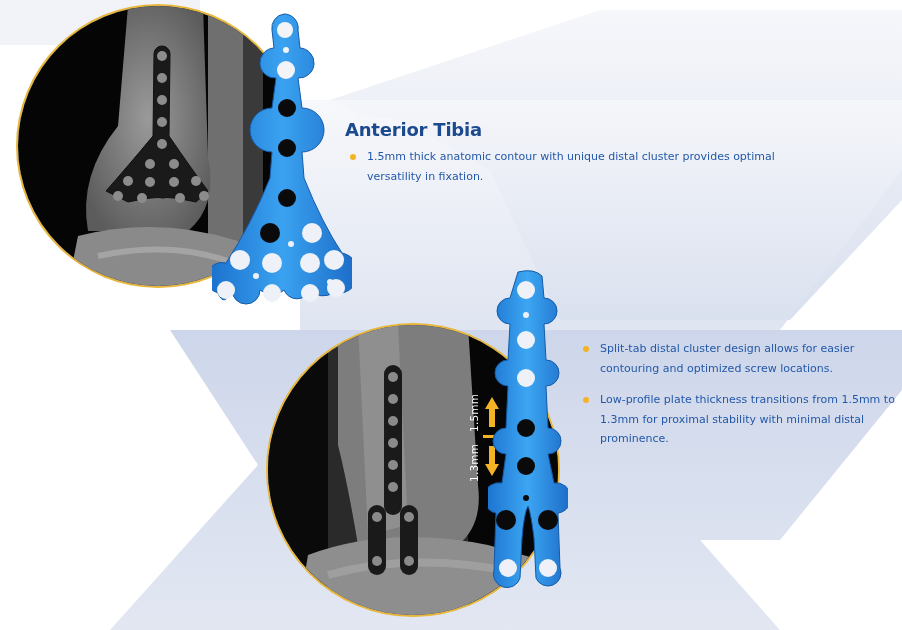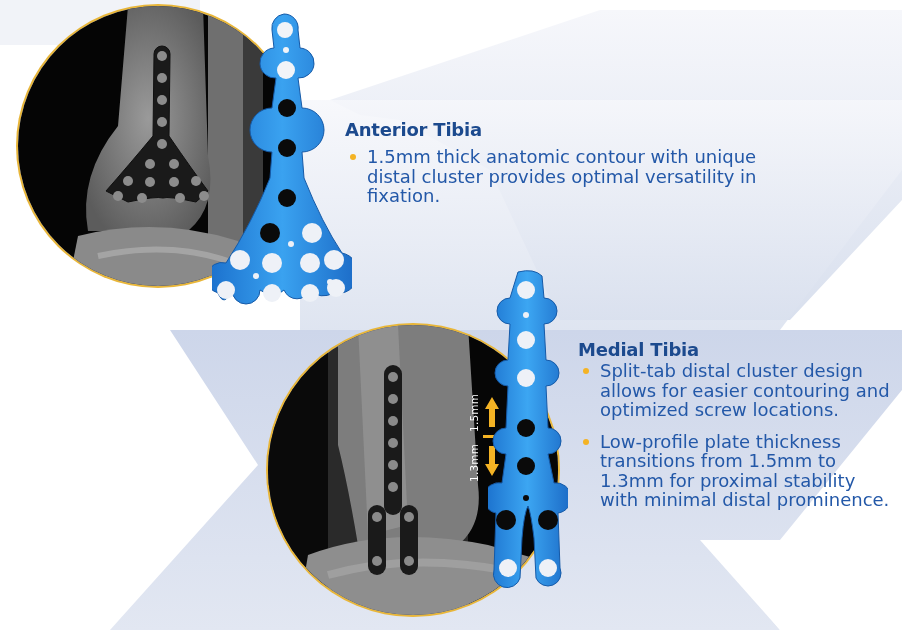--- a/index.html
+++ b/index.html
@@ -4,21 +4,21 @@
 <style>
   html,body{margin:0;padding:0;}
   body{width:902px;height:630px;overflow:hidden;background:#ffffff;position:relative;font-family:"DejaVu Sans","Liberation Sans",sans-serif;}
   .stage{position:absolute;left:0;top:0;width:902px;height:630px;}
   .bg-svg{position:absolute;left:0;top:0;}
   .xray{position:absolute;border-radius:50%;overflow:hidden;box-shadow:0 0 0 2px #e8b63a;}
   .xray svg{display:block;}
   .plate{position:absolute;}
   .text-block{position:absolute;color:#1d4f97;}
   .heading{font-weight:bold;font-size:18px;letter-spacing:-0.2px;color:#1c4a8e;margin:0;line-height:22px;}
-  .bullet{position:relative;padding-left:22px;font-size:18px;line-height:19.5px;color:#2358a8;}
+  .bullet{position:relative;padding-left:22px;font-size:11px;line-height:19.5px;color:#2358a8;}
   .bullet-dot{position:absolute;left:5px;top:7px;width:6px;height:6px;border-radius:50%;background:#f4b324;}
   .dim-label{position:absolute;color:#ffffff;font-size:10.5px;transform:rotate(-90deg);transform-origin:left top;white-space:nowrap;letter-spacing:0.2px;}
 </style>
 </head>
 <body>
 
 <div class="stage">
 
   <svg class="bg-svg" width="902" height="630" viewBox="0 0 902 630">
     <defs>
@@ -195,21 +195,20 @@
       <circle cx="18" cy="252" r="10"></circle>
       <circle cx="60" cy="252" r="10"></circle>
     </g>
     <g fill="#eef1f7">
       <circle cx="20" cy="300" r="9"></circle>
       <circle cx="60" cy="300" r="9"></circle>
     </g>
   </svg>
 
   <div class="text-block" style="left:578px;top:339px;width:320px;">
-    <h2 class="heading">Medial Tibia</h2>
     <div class="bullet" style="">
       <span class="bullet-dot"></span>
       <span>Split-tab distal cluster design allows for easier contouring and optimized screw locations.</span>
     </div>
     <div class="bullet" style="margin-top:12px;">
       <span class="bullet-dot"></span>
       <span>Low-profile plate thickness transitions from 1.5mm to 1.3mm for proximal stability with minimal distal prominence.</span>
     </div>
   </div>
 

